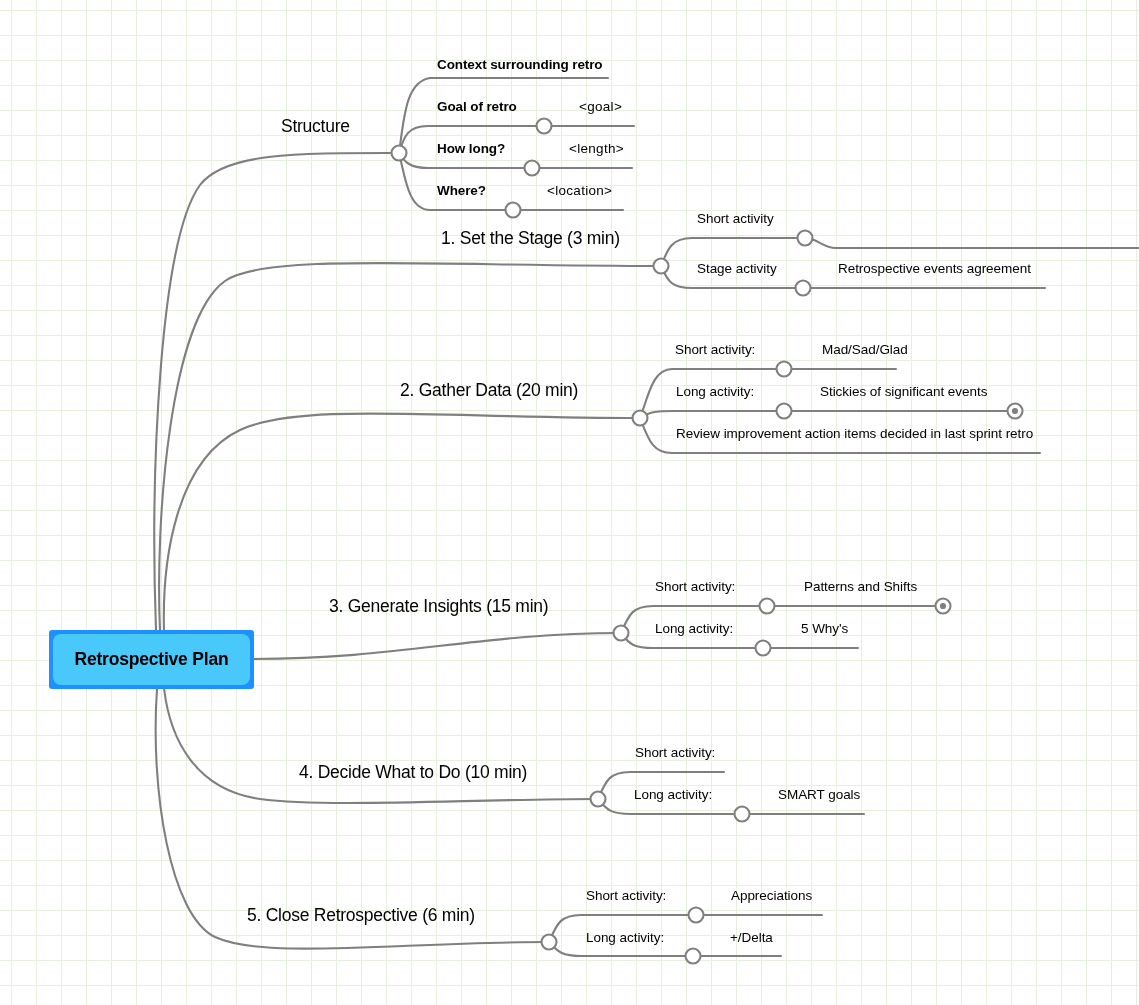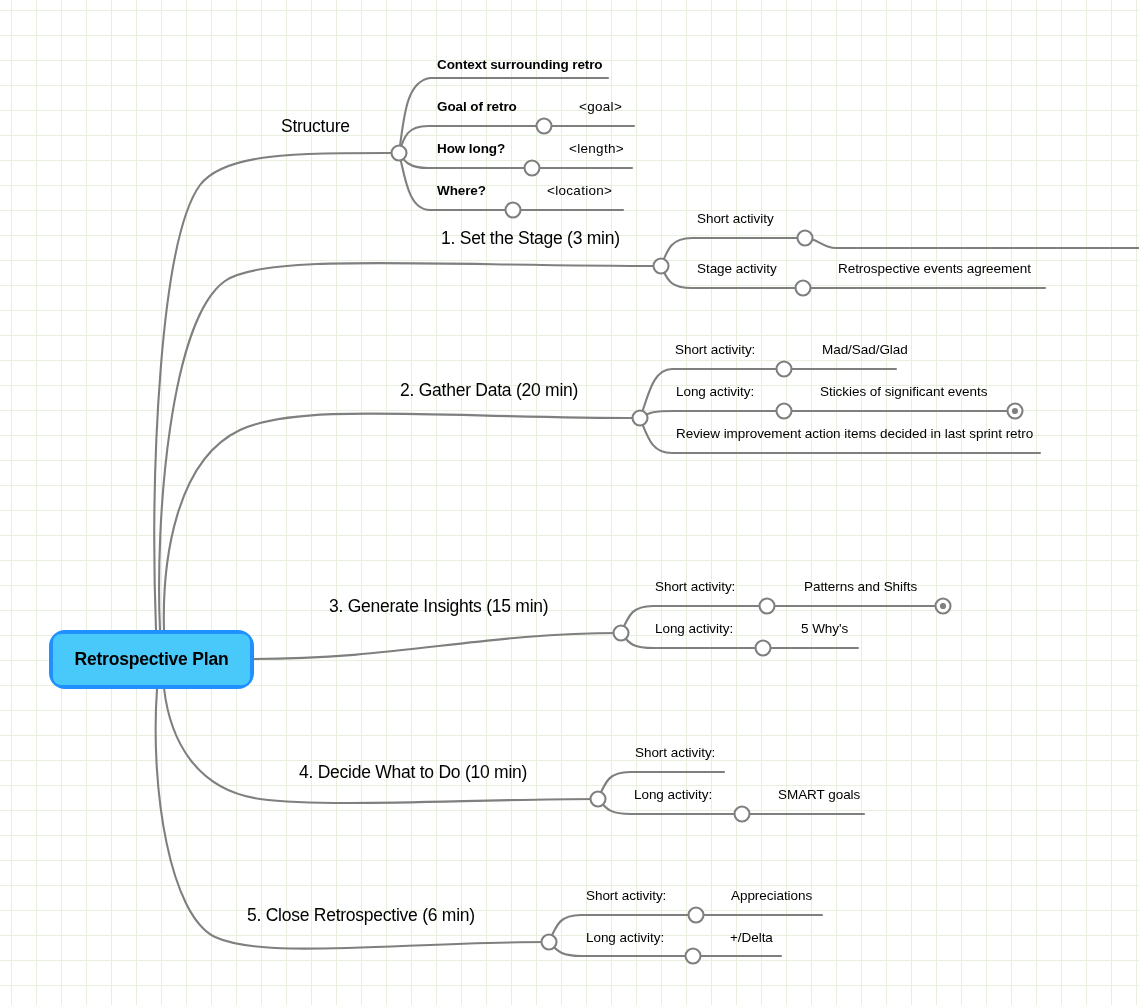--- a/index.html
+++ b/index.html
@@ -37,21 +37,21 @@
   }
   
   .root-node {
     position: absolute;
     left: 49px;
     top: 630px;
     width: 205px;
     height: 59px;
     box-sizing: border-box;
     background: #1e90ff;
-    border-radius: 16px;
+    border-radius: 3px;
     padding: 4px;
   }
   .root-inner {
     width: 100%;
     height: 100%;
     box-sizing: border-box;
     background: #49c9f9;
     border-radius: 8px;
     display: flex;
     align-items: center;

